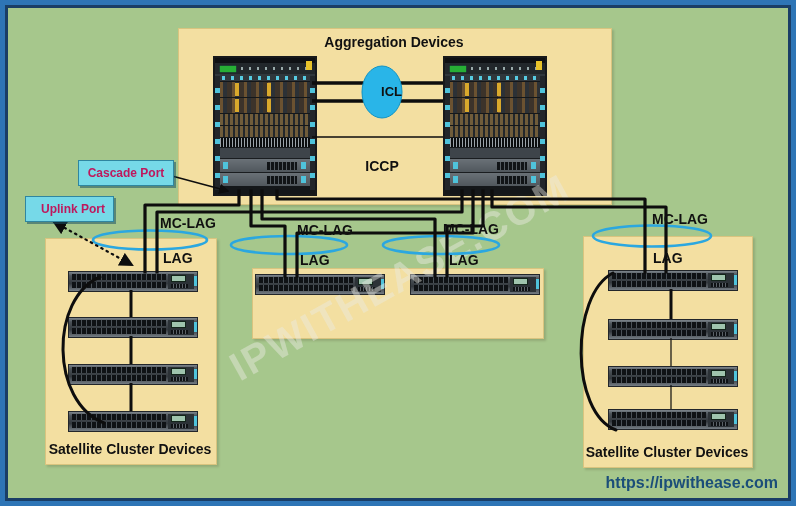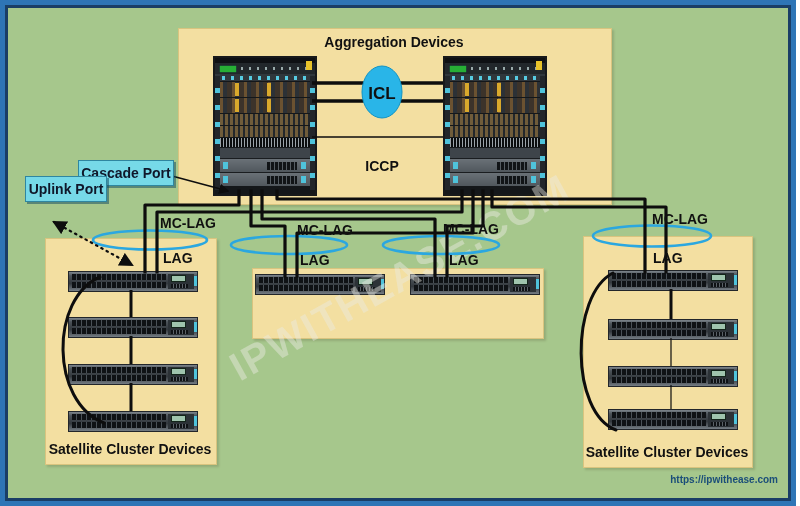--- a/index.html
+++ b/index.html
@@ -5,21 +5,21 @@
   html,body{margin:0;padding:0;background:#fff;}
   .frame{position:relative;width:796px;height:506px;background:#2e75b6;overflow:hidden;
          font-family:"Liberation Sans",sans-serif;}
   .inner{position:absolute;left:5px;top:5px;right:5px;bottom:5px;border:3px solid #1a3e66;
          background:#a6c78c;}
   
   .panel{position:absolute;background:#f3dfa1;border:1px solid #d9c47f;box-shadow:2px 2px 2px rgba(90,90,60,.25);}
   .panel-title{position:absolute;font-weight:bold;font-size:14px;color:#111;text-align:center;z-index:7;}
   
   .callout{position:absolute;background:#76d9e8;border:1px solid #2f86a0;box-shadow:2px 2px 0 rgba(25,80,100,.55);
-           display:flex;align-items:center;justify-content:center;font-weight:bold;font-size:14px;color:#0f172a;z-index:8;}
+           display:flex;align-items:center;justify-content:center;font-weight:bold;font-size:12px;color:#be185d;z-index:8;}
   
   .lbl{position:absolute;font-weight:bold;color:#101010;z-index:7;white-space:nowrap;}
   
   .wm{position:absolute;left:150px;top:255px;width:500px;text-align:center;z-index:5;
       font-size:40px;font-weight:bold;letter-spacing:2px;color:rgba(235,235,226,.45);
       transform:rotate(-29deg);pointer-events:none;}
   
   svg.wires{position:absolute;left:0;top:0;z-index:6;pointer-events:none;}
   
   .chassis{position:absolute;width:100px;height:136px;background:#2f3438;border:2px solid #17191b;
@@ -57,21 +57,21 @@
       background:linear-gradient(180deg,#7d858c 0,#4b5258 20%,#33383d 60%,#747c83 100%);}
   .sw .p1,.sw .p2{position:absolute;left:3px;right:31px;height:6px;
       background:repeating-linear-gradient(90deg,#0f1215 0 4px,#4a5157 4px 5px);}
   .sw .p1{top:2px;} .sw .p2{top:10px;}
   .sw .pan{position:absolute;right:3px;top:2px;bottom:2px;width:26px;background:#2c3237;}
   .sw .lcd{position:absolute;right:8px;top:1px;width:13px;height:5px;background:#9fc4ad;border:1px solid #13251a;}
   .sw .pp{position:absolute;right:6px;bottom:1px;width:17px;height:4px;
       background:repeating-linear-gradient(90deg,#0f1215 0 2px,#5a6167 2px 3px);}
   .sw .tab{position:absolute;right:0;top:4px;width:3px;height:10px;background:#4fc3db;}
   
-  .url{position:absolute;right:18px;top:474px;font-size:10px;font-weight:bold;color:#1b4e79;z-index:8;text-decoration:none;}
+  .url{position:absolute;right:18px;top:474px;font-size:16px;font-weight:bold;color:#1b4e79;z-index:8;text-decoration:none;}
 </style>
 </head>
 <body>
 
 <div class="frame">
   <div class="inner"></div>
 
   <div class="panel" style="left:178px;top:28px;width:432px;height:175px;"></div>
   <div class="panel" style="left:252px;top:268px;width:290px;height:69px;"></div>
   <div class="panel" style="left:45px;top:238px;width:170px;height:225px;"></div>
@@ -288,30 +288,30 @@
       <line x1="671" y1="338" x2="671" y2="366" stroke-width="1.2"></line>
       <line x1="671" y1="385" x2="671" y2="409" stroke-width="1.2"></line>
     </g>
     <path d="M 100,277 C 50,298 50,402 104,423" fill="none" stroke="#0d0d0d" stroke-width="3" stroke-linecap="round"></path>
     <path d="M 613,273 C 570,295 570,413 616,430" fill="none" stroke="#0d0d0d" stroke-width="3" stroke-linecap="round"></path>
 
     <line x1="172" y1="176" x2="228" y2="191" stroke="#0d0d0d" stroke-width="1.6" marker-end="url(#ah)"></line>
     <line x1="54" y1="222" x2="132" y2="265" stroke="#0d0d0d" stroke-width="2.2" stroke-dasharray="1.5 4.5" stroke-linecap="round" marker-start="url(#ah)" marker-end="url(#ah)"></line>
   </svg>
 
-  <div class="lbl" style="left:362px;top:84px;width:40px;text-align:center;font-size:17px;">ICL</div>
+  <div class="lbl" style="left:362px;top:84px;width:40px;text-align:right;font-size:13px;">ICL</div>
   <div class="lbl" style="left:352px;top:140px;width:60px;text-align:center;font-size:14px;margin-top:18px;">ICCP</div>
 
   <div class="lbl" style="left:160px;top:215px;font-size:14px;">MC-LAG</div>
   <div class="lbl" style="left:297px;top:222px;font-size:14px;">MC-LAG</div>
   <div class="lbl" style="left:443px;top:221px;font-size:14px;">MC-LAG</div>
   <div class="lbl" style="left:652px;top:211px;font-size:14px;">MC-LAG</div>
 
   <div class="lbl" style="left:163px;top:250px;font-size:14px;">LAG</div>
   <div class="lbl" style="left:300px;top:252px;font-size:14px;">LAG</div>
   <div class="lbl" style="left:449px;top:252px;font-size:14px;">LAG</div>
   <div class="lbl" style="left:653px;top:250px;font-size:14px;">LAG</div>
 
   <div class="callout" style="left:78px;top:160px;width:94px;height:24px;">Cascade Port</div>
-  <div class="callout" style="left:25px;top:176px;width:80px;height:24px;">Uplink Port</div>
+  <div class="callout" style="left:25px;top:196px;width:80px;height:24px;padding-left:7px;">Uplink Port</div>
 
   <a class="url" href="#">https://ipwithease.com</a>
 </div>
 
 </body></html>

